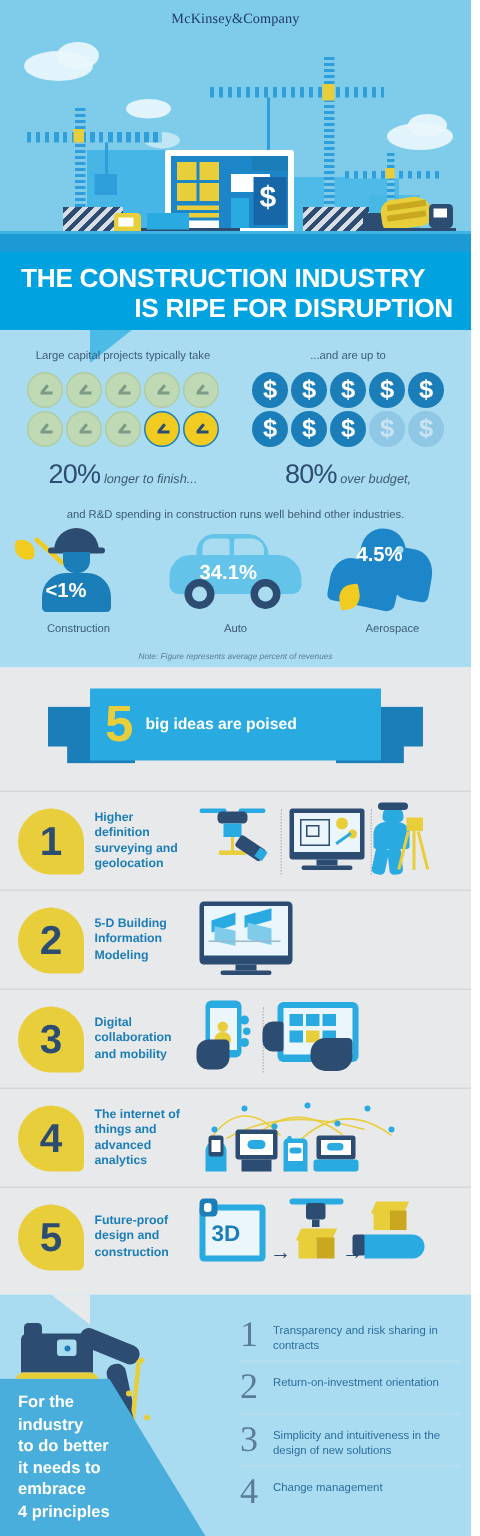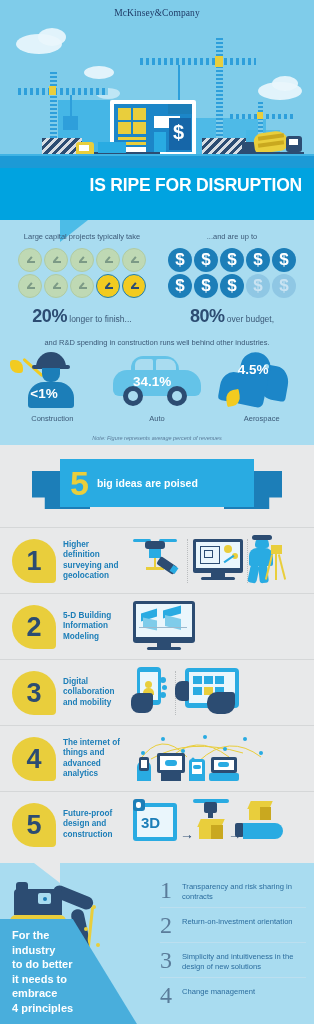--- a/index.html
+++ b/index.html
@@ -196,23 +196,23 @@
     line-height: 24px;
     text-align: center;
   }
   .dollar.off { background: #8FC7E4; color: #C9E3F2; }
   .stat-big {
     margin-top: 8px;
     text-align: center;
     color: #2C4C72;
   }
   .stat-big .num {
-    font-size: 18px; font-weight: bold; letter-spacing: -.5px;
-  }
-  .stat-big .sfx { font-size: 8.5px; color: #3C5A78; }
+    font-size: 18px; font-weight: normal; letter-spacing: -.5px;
+  }
+  .stat-big .sfx { font-size: 8.5px; color: #3C5A78; font-style: italic; }
   .rnd-note {
     position: absolute;
     left: 0; right: 0; top: 118px;
     text-align: center;
     font-size: 7.5px;
     color: #3C5A78;
   }
 
   .industries {
     position: absolute;
@@ -532,20 +532,21 @@
       <div class="wheel" style="left:10px;top:22px;"></div>
       <div class="wheel" style="left:36px;top:22px;"></div>
       <div class="wheel" style="left:46px;top:22px;"></div>
     </div>
 
     <div class="ground2"></div>
     <div class="ground"></div>
   </div>
 
   <div class="titlebar">
+    <div class="l1">THE CONSTRUCTION INDUSTRY</div>
     <div class="l2">IS RIPE FOR DISRUPTION</div>
   </div>
 
   <div class="stats">
     <div class="bubble-tail"></div>
 
     <div class="stat-col" style="left:12px;width:140px;">
       <div class="stat-lbl">Large capital projects typically take</div>
       <div class="icon-grid">
         <div class="clock"></div>

